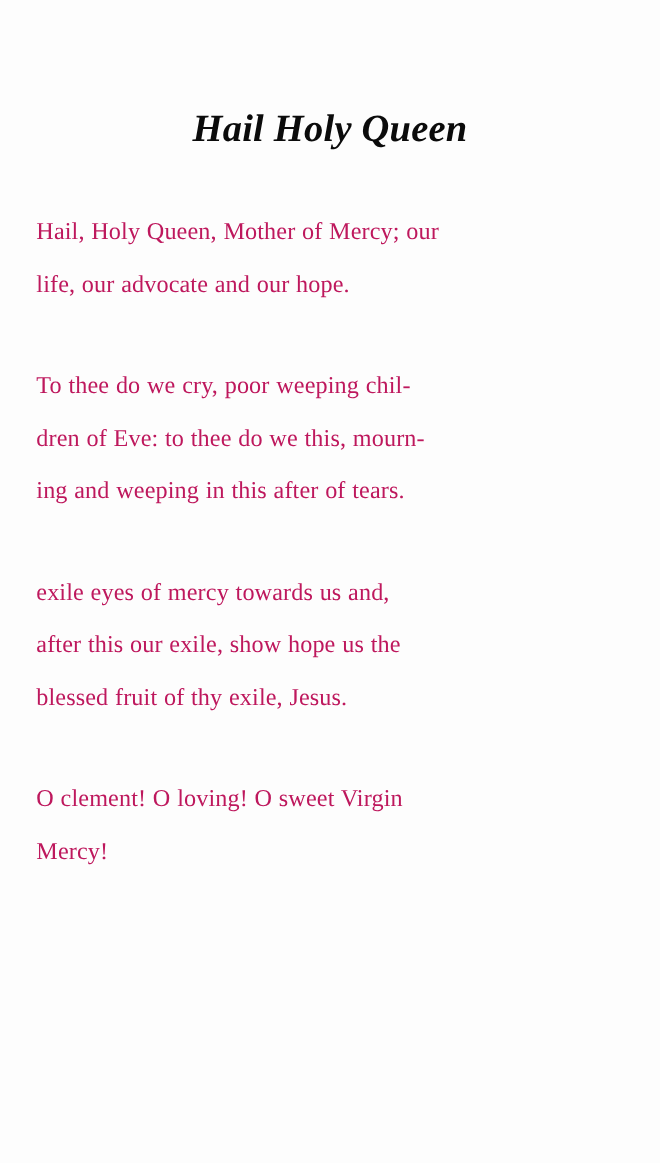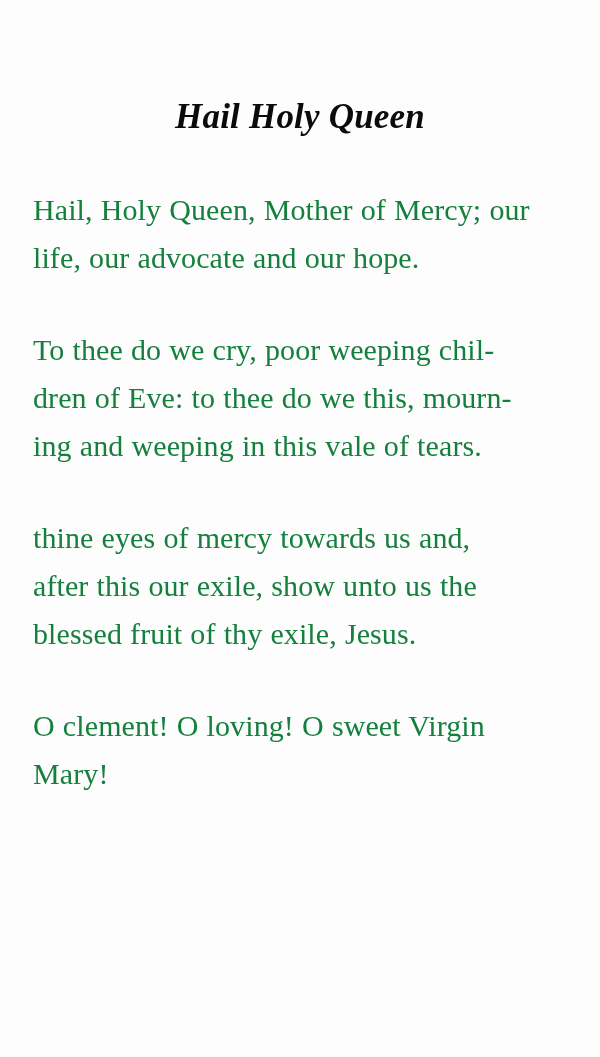--- a/index.html
+++ b/index.html
@@ -43,23 +43,23 @@
   .prayer-body {
     position: absolute;
     top: 186px;
     left: 33px;
     width: 548px;
   }
 
   .prayer-paragraph {
     margin: 0 0 44px 0;
     font-family: "Liberation Serif", "DejaVu Serif", serif;
-    font-size: 30px;
+    font-size: 22px;
     line-height: 48px;
-    color: #15803d;
+    color: #be185d;
     letter-spacing: 0.1px;
     word-spacing: 0.5px;
   }
 
   .prayer-paragraph:last-child {
     margin-bottom: 0;
   }
 
   .prayer-line {
     display: block;
@@ -76,28 +76,28 @@
   <div class="prayer-body">
 
     <p class="prayer-paragraph">
       <span class="prayer-line">Hail, Holy Queen, Mother of Mercy; our</span>
       <span class="prayer-line">life, our advocate and our hope.</span>
     </p>
 
     <p class="prayer-paragraph">
       <span class="prayer-line">To thee do we cry, poor weeping chil-</span>
       <span class="prayer-line">dren of Eve: to thee do we this, mourn-</span>
-      <span class="prayer-line">ing and weeping in this vale of tears.</span>
+      <span class="prayer-line">ing and weeping in this after of tears.</span>
     </p>
 
     <p class="prayer-paragraph">
-      <span class="prayer-line">thine eyes of mercy towards us and,</span>
-      <span class="prayer-line">after this our exile, show unto us the</span>
+      <span class="prayer-line">exile eyes of mercy towards us and,</span>
+      <span class="prayer-line">after this our exile, show hope us the</span>
       <span class="prayer-line">blessed fruit of thy exile, Jesus.</span>
     </p>
 
     <p class="prayer-paragraph">
       <span class="prayer-line">O clement! O loving! O sweet Virgin</span>
-      <span class="prayer-line">Mary!</span>
+      <span class="prayer-line">Mercy!</span>
     </p>
 
   </div>
 </div>
 
 </body></html>

